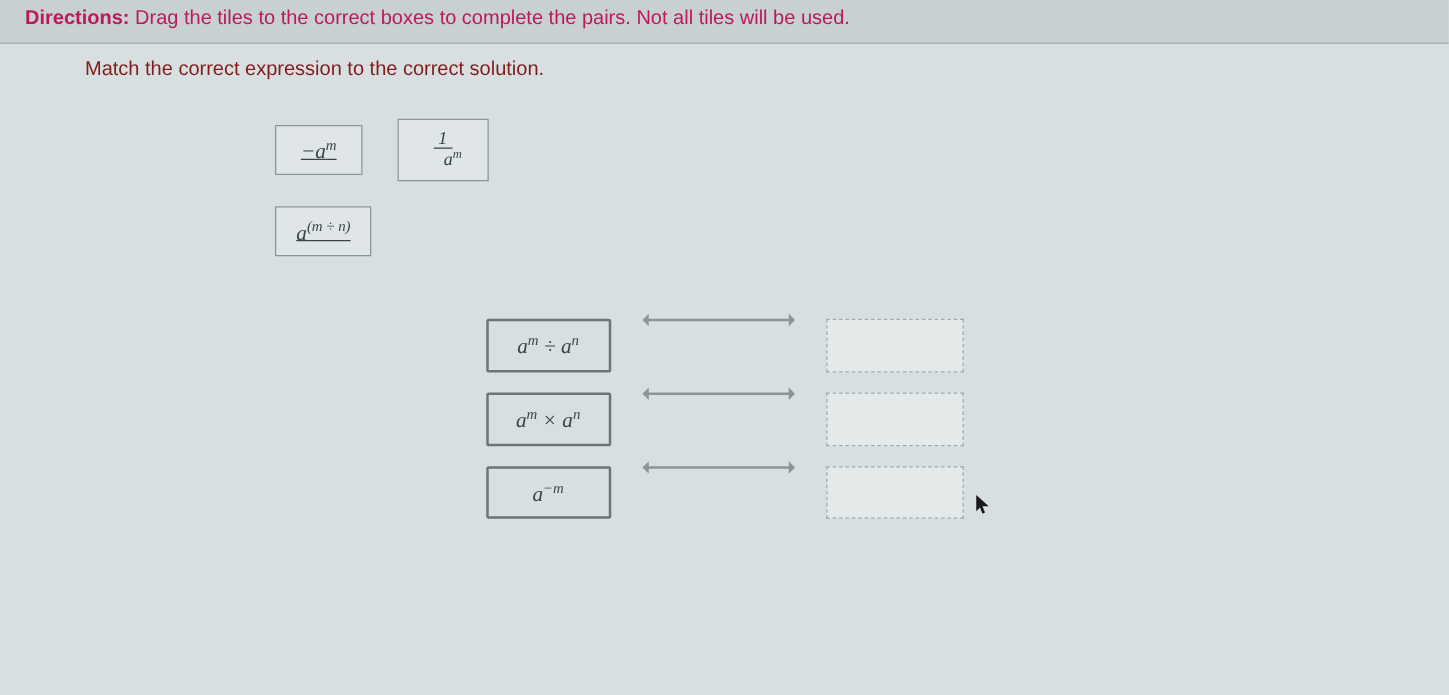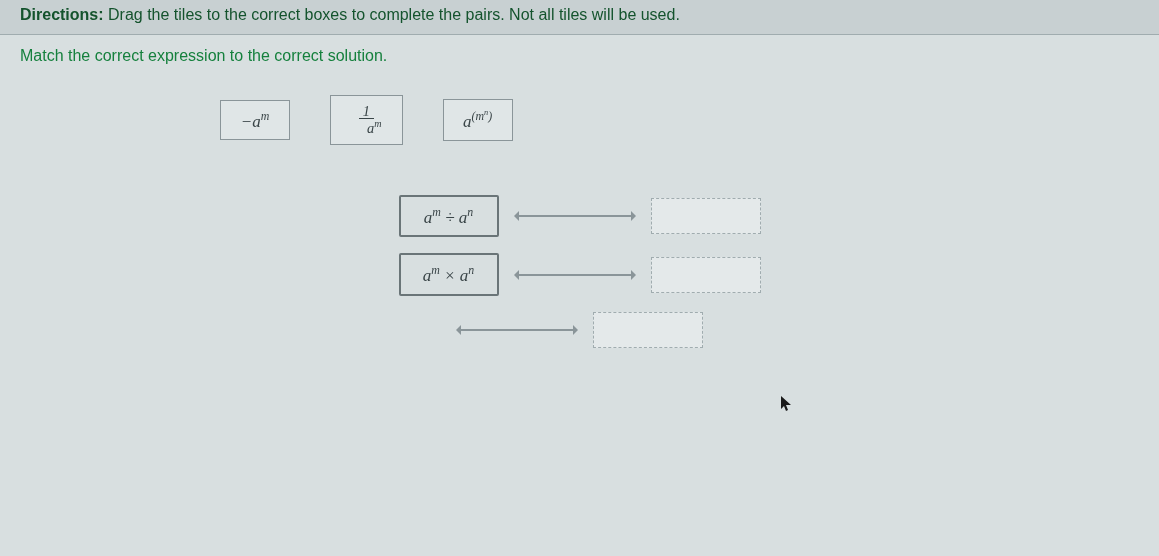--- a/index.html
+++ b/index.html
@@ -16,39 +16,41 @@
       color: #3a4548;
     }
     .header-bar {
       background: #c8d0d2;
       margin: -8px -20px 0 -20px;
       padding: 6px 20px 10px 20px;
       border-bottom: 1px solid #a0acaf;
     }
     .directions {
       font-size: 16px;
-      color: #14532d;
+      color: #be185d;
     }
     .directions strong {
       font-weight: bold;
     }
     .subtext {
       margin-top: 12px;
       font-size: 16px;
-      color: #15803d;
+      color: #7f1d1d;
+      margin-left: 48px;
     }
     .tiles-area {
       margin-top: 30px;
       padding-left: 200px;
     }
     .tiles-row {
       display: flex;
-      gap: 40px;
+      gap: 28px;
       margin-bottom: 20px;
       align-items: center;
+      text-decoration: underline;
     }
     .tile {
       border: 1px solid #8a9599;
       background: #e0e6e7;
       padding: 8px 16px;
       font-size: 17px;
       color: #3a4548;
       min-width: 70px;
       text-align: center;
       cursor: grab;
@@ -57,22 +59,21 @@
     }
     .match-area {
       margin-top: 50px;
       display: flex;
       flex-direction: column;
       align-items: center;
       gap: 16px;
     }
     .match-row {
       display: flex;
-      align-items: center;
-      gap: 16px;
+      gap: 26px;
     }
     .match-left {
       border: 2px solid #6a7578;
       background: #d8dfe0;
       padding: 8px 14px;
       font-size: 17px;
       font-family: 'Times New Roman', serif;
       font-style: italic;
       min-width: 100px;
       text-align: center;
@@ -147,36 +148,39 @@
 
 <div class="subtext">Match the correct expression to the correct solution.</div>
 
 <div class="tiles-area">
   <div class="tiles-row">
     <div class="tile">−a<sup>m</sup></div>
     <div class="tile"><span class="frac">
           <span class="num">1</span>
           <span class="den">a<sup>m</sup></span>
         </span></div>
-    <div class="tile">a<sup>(m<sup>n</sup>)</sup></div>
+  </div>
+  <div class="tiles-row">
+    <div class="tile">a<sup>(m ÷ n)</sup></div>
   </div>
 </div>
 
 <div class="match-area">
   <div class="match-row">
     <div class="match-left">a<sup>m</sup> ÷ a<sup>n</sup></div>
     <div class="arrow"></div>
     <div class="drop-zone"></div>
   </div>
   <div class="match-row">
     <div class="match-left">a<sup>m</sup> × a<sup>n</sup></div>
     <div class="arrow"></div>
     <div class="drop-zone"></div>
   </div>
   <div class="match-row">
+    <div class="match-left">a<sup>−m</sup></div>
     <div class="arrow"></div>
     <div class="drop-zone"></div>
   </div>
 </div>
 
 <div class="cursor">
   <svg width="14" height="18" viewBox="0 0 14 18">
     <path d="M1 1 L1 14 L4 11 L6 16 L8 15 L6 10 L11 10 Z" fill="#1a1a1a"></path>
   </svg>
 </div>

